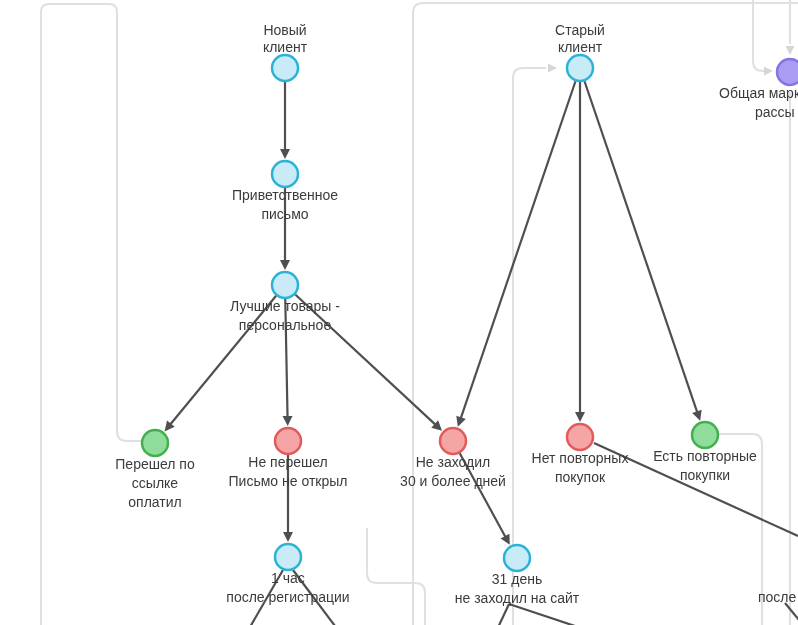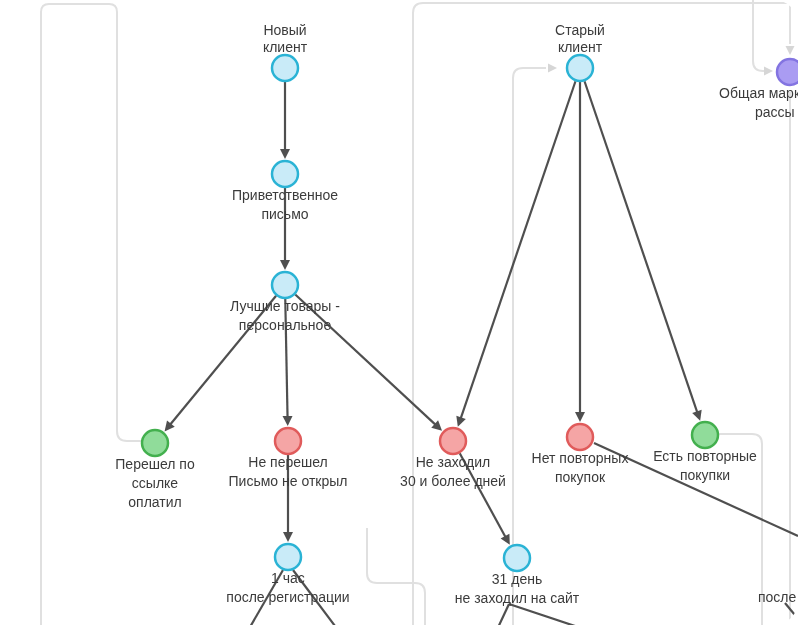--- a/index.html
+++ b/index.html
@@ -9,21 +9,20 @@
     height: 625px;
     overflow: hidden;
     background: #ffffff;
     font-family: "Liberation Sans", "DejaVu Sans", sans-serif;
   }
   #canvas-wrap {
     position: relative;
     width: 798px;
     height: 625px;
     overflow: hidden;
-    border-radius: 24px;
   }
   svg { display: block; }
   text {
     font-family: "Liberation Sans", "DejaVu Sans", sans-serif;
     font-size: 14px;
     user-select: none;
   }
 </style>
 </head>
 <body>

